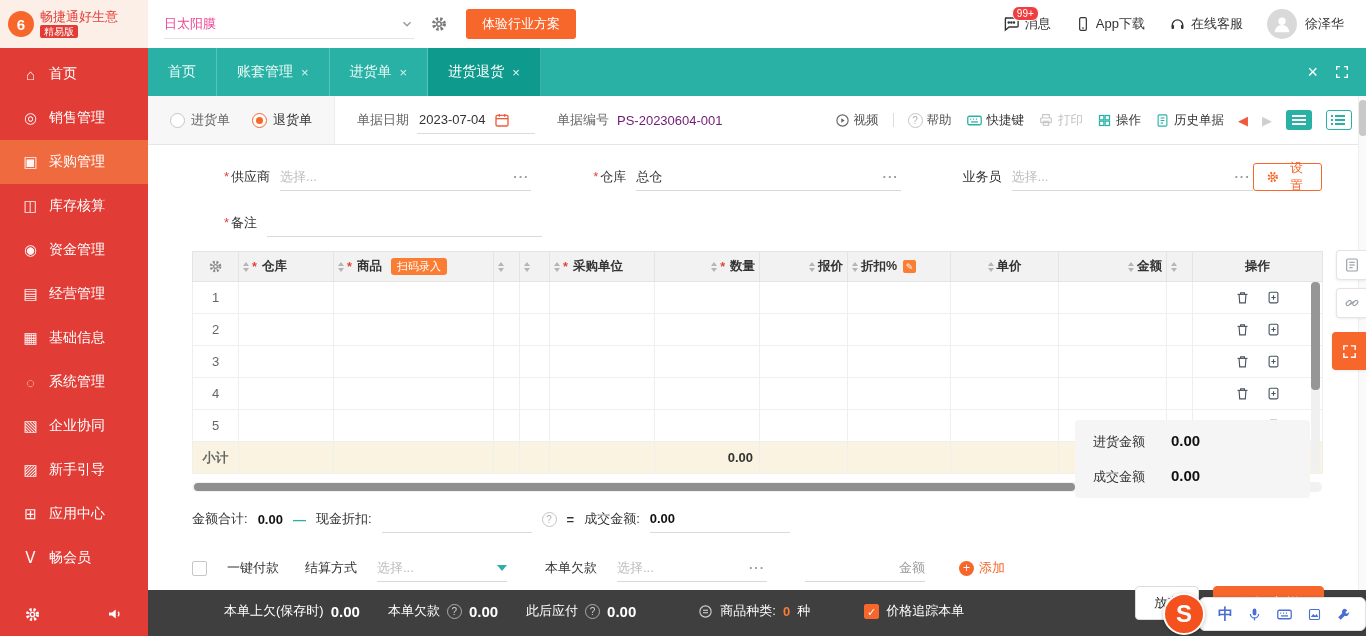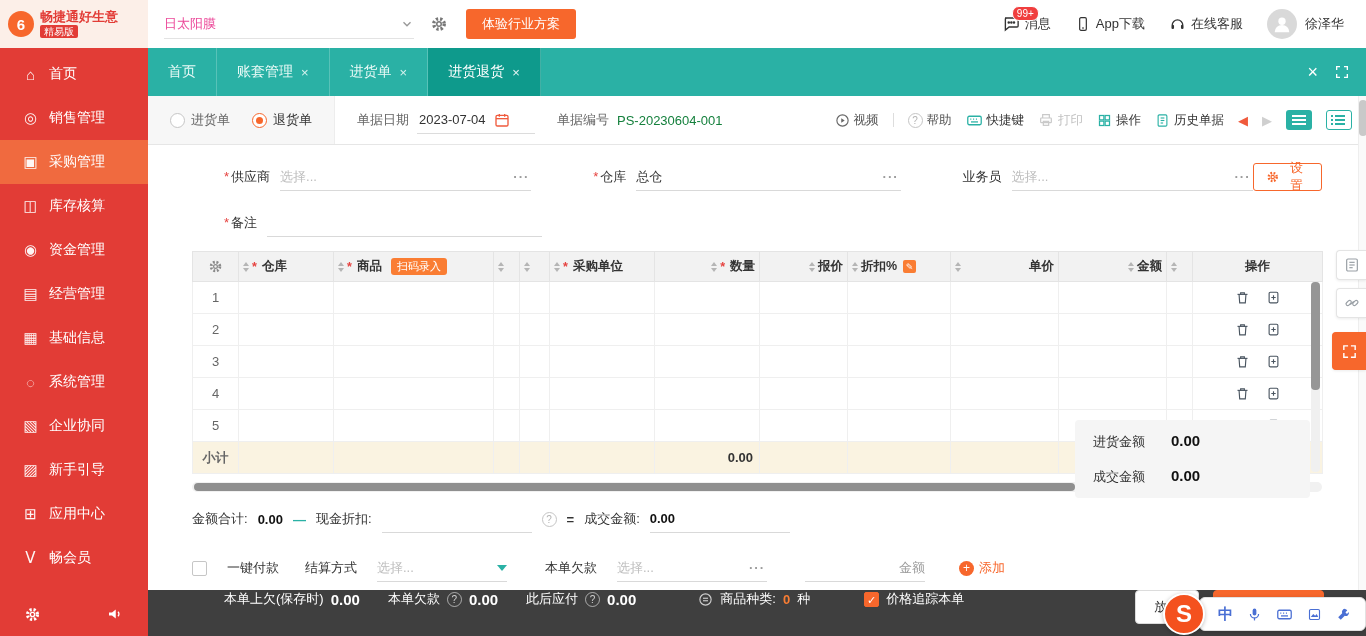--- a/index.html
+++ b/index.html
@@ -6,21 +6,21 @@
   html,body{width:1366px;height:636px;overflow:hidden}
   body{font-family:"Liberation Sans","DejaVu Sans",sans-serif;font-size:13px;color:#333;background:#fff}
   .app{position:relative;width:1366px;height:636px;overflow:hidden}
   svg{display:block}
 
   
   .topbar{position:absolute;top:0;left:0;right:0;height:48px;background:#fff;display:flex;align-items:center;z-index:6}
   .logo{width:148px;height:48px;background:#fcefe8;display:flex;align-items:center;gap:6px;padding:0 8px;flex:none}
   .logo-mark{width:26px;height:26px;border-radius:50%;background:#f7672c;color:#fff;font-weight:700;font-size:15px;display:flex;align-items:center;justify-content:center;flex:none}
   .logo-txt{display:flex;flex-direction:column;gap:1px}
-  .logo-title{color:#e23c36;font-weight:700;font-size:13px;line-height:14px}
+  .logo-title{color:#e23c36;font-weight:400;font-size:13px;line-height:14px}
   .logo-badge{align-self:flex-start;background:#e23c36;color:#fff;font-size:10px;line-height:13px;padding:0 4px;border-radius:2px}
   .company{margin-left:16px;width:250px;display:flex;align-items:center;justify-content:space-between;border-bottom:1px solid #e3e3e3;height:30px;cursor:pointer}
   .company-val{font-size:13px;color:#ec4899}
   .tb-gear{margin-left:16px;color:#777;cursor:pointer}
   .btn-try{margin-left:18px;background:#f7672c;color:#fff;border:none;height:30px;padding:0 16px;border-radius:3px;font-size:13px;cursor:pointer}
   .tb-right{margin-left:auto;display:flex;align-items:center;gap:24px;padding-right:22px}
   .tb-item{display:flex;align-items:center;gap:5px;color:#333;cursor:pointer;position:relative}
   .tb-item .ic{color:#444}
   .badge99{position:absolute;top:-9px;left:10px;background:#f03e3e;color:#fff;font-size:10px;line-height:13px;padding:0 4px;border-radius:7px;border:1px solid #fff}
   .avatar{width:30px;height:30px;border-radius:50%;background:#d9d9d9;display:flex;align-items:center;justify-content:center;overflow:hidden}
@@ -48,21 +48,21 @@
 
   .doc-toolbar{height:49px;border-bottom:1px solid #e6e6e6;display:flex;align-items:center}
   .radio-zone{height:100%;background:#f7f7f7;display:flex;align-items:center;gap:22px;padding:0 22px;border-right:1px solid #ededed}
   .radio-opt{display:flex;align-items:center;gap:6px;cursor:pointer}
   .radio{width:15px;height:15px;border-radius:50%;border:1px solid #c6c6c6;background:#fff;position:relative;flex:none}
   .radio.checked{border-color:#f7672c}
   .radio.checked::after{content:"";position:absolute;inset:3px;border-radius:50%;background:#f7672c}
   .dt-group{display:flex;align-items:center;margin-left:22px;gap:8px}
   .dt-label{color:#666}
   .date-box{display:flex;align-items:center;gap:8px;border-bottom:1px solid #dcdcdc;height:28px;padding:0 2px;min-width:118px;cursor:pointer}
-  .doc-no{color:#15803d}
+  .doc-no{color:#701a75}
   .tb-tools{margin-left:auto;display:flex;align-items:center;gap:14px;padding-right:14px}
   .tool{display:flex;align-items:center;gap:4px;color:#555;font-size:12.5px;cursor:pointer;white-space:nowrap}
   .tool.teal .ic{color:#2ab1a5}
   .tool.disabled{color:#c2c2c2}
   .tool.disabled .ic{color:#c9c9c9}
   .sep{width:1px;height:14px;background:#ddd}
   .nav-prev{color:#f05a3c;font-size:13px;cursor:pointer}
   .nav-next{color:#cfcfcf;font-size:13px;cursor:pointer}
   .vt1{width:26px;height:20px;background:#2ab1a5;border-radius:3px;display:flex;flex-direction:column;justify-content:center;align-items:center;gap:2px;cursor:pointer}
   .vt1 i{width:14px;height:2px;background:#fff}
@@ -118,21 +118,21 @@
   .cb.orange{background:#f7672c;border-color:#f7672c;color:#fff;font-size:11px;line-height:14px;text-align:center}
   .chev-down{width:0;height:0;border-left:5px solid transparent;border-right:5px solid transparent;border-top:6px solid #2ab1a5;cursor:pointer}
   .add-link{display:flex;align-items:center;gap:5px;color:#f7672c;cursor:pointer;margin-left:14px}
   .plus-circle{width:15px;height:15px;border-radius:50%;background:#f7672c;color:#fff;font-size:12px;line-height:14px;text-align:center}
   .sum-card{position:absolute;right:56px;top:-72px;width:235px;height:78px;background:#f5f5f5;border-radius:4px;padding:12px 18px;display:flex;flex-direction:column;justify-content:space-between}
   .sum-card .row{display:flex;align-items:baseline;gap:26px}
   .sum-card .lab{color:#333;font-size:13px}
   .sum-card .val{font-weight:700;font-size:15px;color:#111}
 
   
-  .bottombar{position:absolute;left:148px;right:0;bottom:0;height:46px;background:#3f3f3f;display:flex;align-items:flex-start;padding:0 42px 16px 76px;z-index:5;color:#fff}
+  .bottombar{position:absolute;left:148px;right:0;bottom:0;height:46px;background:#3f3f3f;display:flex;align-items:flex-end;padding:0 42px 16px 76px;z-index:5;color:#fff}
   .bgroup{display:flex;align-items:center;gap:7px;margin-right:28px;white-space:nowrap}
   .bgroup .blab{font-size:13px;color:#fff}
   .bgroup .bval{font-size:15px;font-weight:700}
   .q-dark{width:15px;height:15px;border:1px solid rgba(255,255,255,.55);border-radius:50%;color:rgba(255,255,255,.75);font-size:10px;display:inline-flex;align-items:center;justify-content:center;cursor:pointer}
   .orange-num{color:#fa7d33;font-weight:700}
   .btn{height:34px;border-radius:4px;padding:0 18px;font-size:13px;display:flex;align-items:center;justify-content:center;cursor:pointer;white-space:nowrap}
   .btn-plain{background:#fff;border:1px solid #dcdcdc;color:#333}
   .btn-draft{background:#fff;border:1px solid #f7672c;color:#f7672c;gap:8px;padding:0 26px}
   .btn-primary{background:#f7672c;border:1px solid #f7672c;color:#fff;padding:0 24px}
   .bar-btns{margin-left:auto;display:flex;align-items:center;gap:14px}
@@ -561,21 +561,21 @@
                 <div class="hc">
                   <span class="sort">
                     <i class="su"></i>
                     <i class="sd"></i>
                   </span>
                   <span>折扣%</span>
                   <span class="pct">✎</span>
                 </div>
               </th>
           <th style="text-align:right">
-                <div class="hc" style="justify-content:space-between">
+                <div class="hc" style="justify-content:center">
                   <span class="sort">
                     <i class="su"></i>
                     <i class="sd"></i>
                   </span>
                   <span>单价</span>
                 </div>
               </th>
           <th style="text-align:right">
                 <div class="hc" style="justify-content:flex-end">
                   <span class="sort">

